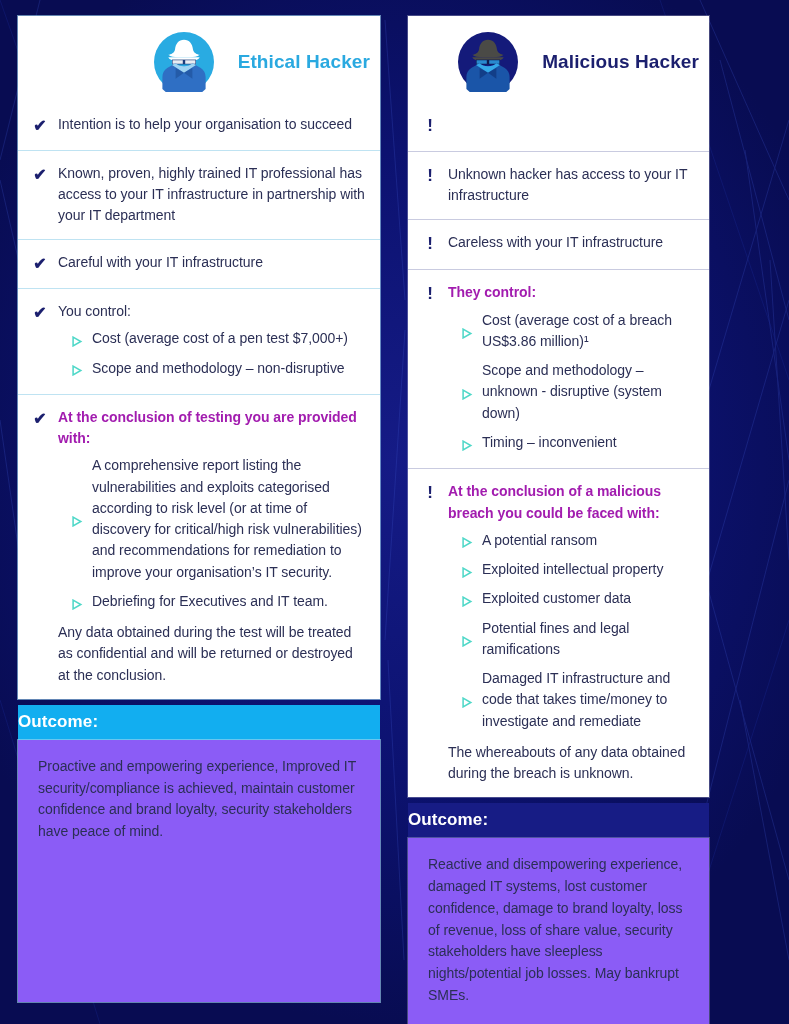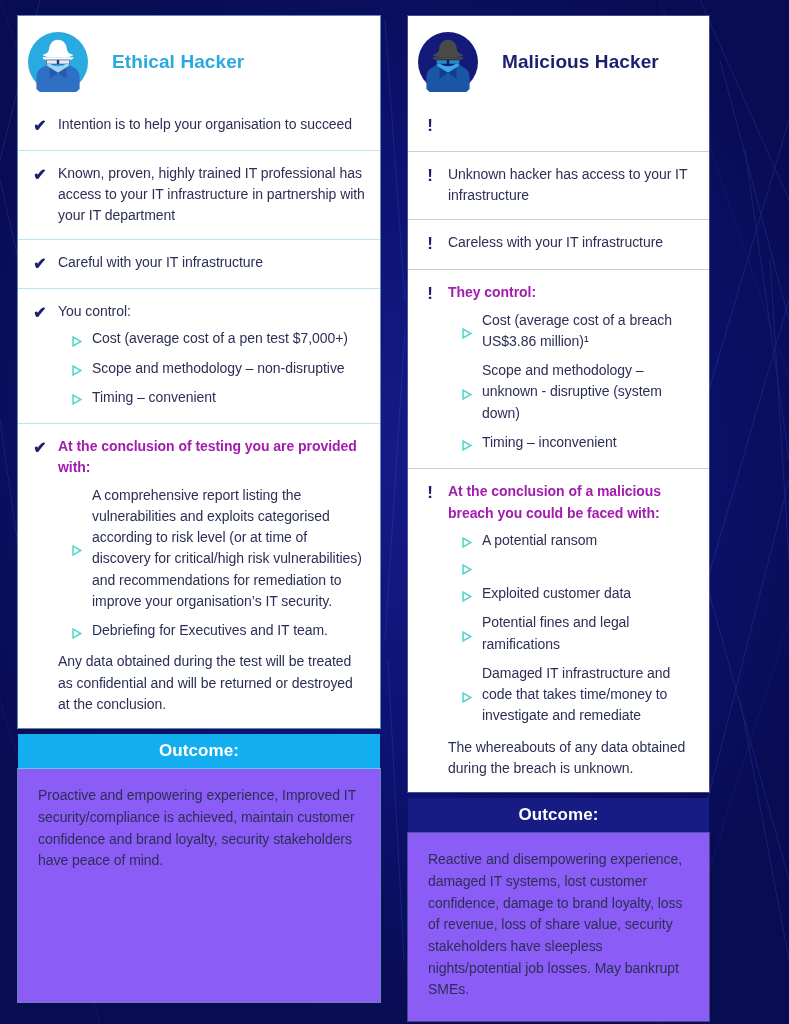--- a/index.html
+++ b/index.html
@@ -56,21 +56,21 @@
     display: flex;
     flex-direction: column;
   }
   #col-ethical .card  { box-shadow: 0 0 0 1px rgba(160,215,240,.6); }
   #col-malicious .card{ box-shadow: 0 0 0 1px rgba(255,255,255,.25); }
 
   
   .card-header {
     display: flex;
     align-items: center;
-    justify-content: flex-start;
+    justify-content: flex-end;
     gap: 24px;
     padding: 16px 10px 10px 10px;
   }
   .hacker-icon { width: 60px; height: 60px; flex: none; display:block; }
   .card-title {
     font-size: 19px;
     font-weight: 700;
     letter-spacing: .1px;
   }
   #title-ethical   { color: #2aa9e0; }
@@ -135,21 +135,21 @@
 
   .note {
     font-size: 14px;
     line-height: 1.52;
     color: #2b2f55;
     margin-top: 10px;
     letter-spacing: -.05px;
   }
 
   .outcome-bar {
-    text-align: center;
+    text-align: left;
     font-size: 17px;
     font-weight: 700;
     padding: 7px 0 8px 0;
     letter-spacing: .1px;
   }
   #outcome-bar-ethical {
     background: #12aef0;
     color: #ffffff;
     margin-top: 6px;
   }
@@ -259,26 +259,20 @@
                     <path d="M1 1l7 4-7 4z" fill="none" stroke="#4fd8c8" stroke-width="1.4"></path>
                   </svg>
                 <span class="sub-text">Cost (average cost of a pen test $7,000+)</span>
               </li>
               <li>
                 <svg class="tri" viewBox="0 0 10 10">
                     <path d="M1 1l7 4-7 4z" fill="none" stroke="#4fd8c8" stroke-width="1.4"></path>
                   </svg>
                 <span class="sub-text">Scope and methodology – non-disruptive</span>
               </li>
-              <li>
-                <svg class="tri" viewBox="0 0 10 10">
-                    <path d="M1 1l7 4-7 4z" fill="none" stroke="#4fd8c8" stroke-width="1.4"></path>
-                  </svg>
-                <span class="sub-text">Timing – convenient</span>
-              </li>
             </ul>
           </div>
         </div>
 
         <div class="row">
           <div class="marker check">✔</div>
           <div class="row-body">
             <div class="row-text bold">At the conclusion of testing you are provided with:</div>
             <ul class="sublist">
               <li>
@@ -378,20 +372,21 @@
               <li>
                 <svg class="tri" viewBox="0 0 10 10">
                     <path d="M1 1l7 4-7 4z" fill="none" stroke="#4fd8c8" stroke-width="1.4"></path>
                   </svg>
                 <span class="sub-text">A potential ransom</span>
               </li>
               <li>
                 <svg class="tri" viewBox="0 0 10 10">
                     <path d="M1 1l7 4-7 4z" fill="none" stroke="#4fd8c8" stroke-width="1.4"></path>
                   </svg>
+                <span class="sub-text">Exploited intellectual property</span>
               </li>
               <li>
                 <svg class="tri" viewBox="0 0 10 10">
                     <path d="M1 1l7 4-7 4z" fill="none" stroke="#4fd8c8" stroke-width="1.4"></path>
                   </svg>
                 <span class="sub-text">Exploited customer data</span>
               </li>
               <li>
                 <svg class="tri" viewBox="0 0 10 10">
                     <path d="M1 1l7 4-7 4z" fill="none" stroke="#4fd8c8" stroke-width="1.4"></path>

